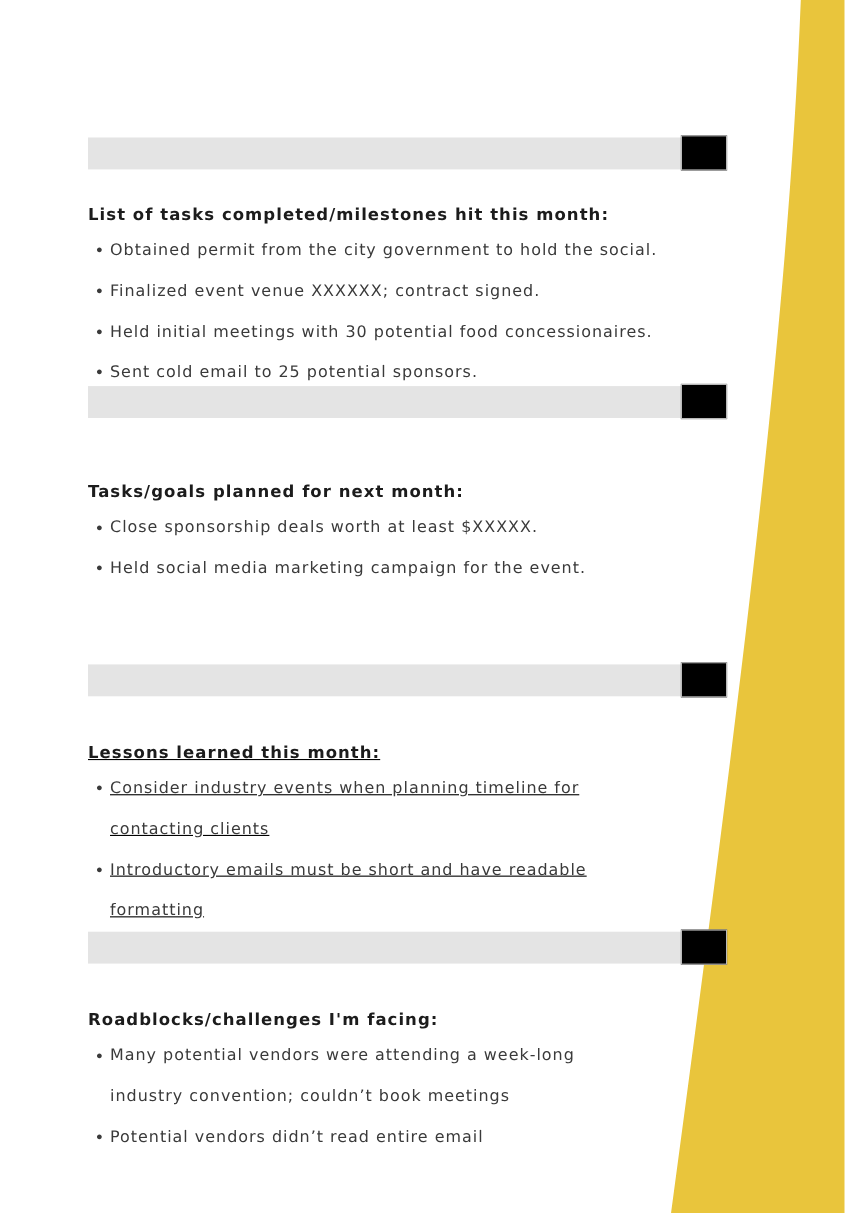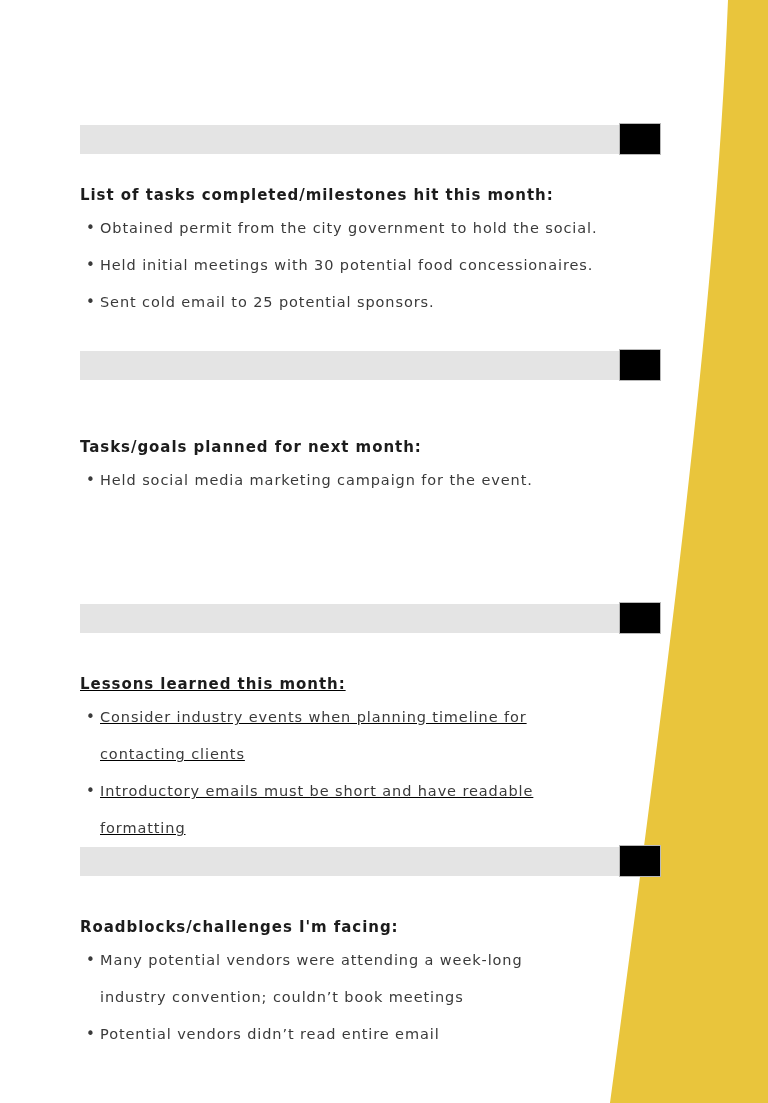--- a/index.html
+++ b/index.html
@@ -112,33 +112,35 @@
 
     <div class="divider" style="top:105px;">
       <div class="bar"></div>
       <div class="knob"></div>
     </div>
 
     <div class="section" style="top:164px;">
       <h2 class="section-heading">List of tasks completed/milestones hit this month:</h2>
       <ul class="bullets">
         <li>Obtained permit from the city government to hold the social.</li>
+        <li>Finalized event venue XXXXXX; contract signed.</li>
         <li>Held initial meetings with 30 potential food concessionaires.</li>
         <li>Sent cold email to 25 potential sponsors.</li>
       </ul>
     </div>
 
     <div class="divider" style="top:331px;">
       <div class="bar"></div>
       <div class="knob"></div>
     </div>
 
     <div class="section" style="top:416px;">
       <h2 class="section-heading">Tasks/goals planned for next month:</h2>
       <ul class="bullets">
+        <li>Close sponsorship deals worth at least $XXXXX.</li>
         <li>Held social media marketing campaign for the event.</li>
       </ul>
     </div>
 
     <div class="divider" style="top:584px;">
       <div class="bar"></div>
       <div class="knob"></div>
     </div>
 
     <div class="section" style="top:653px;text-decoration:underline;">

